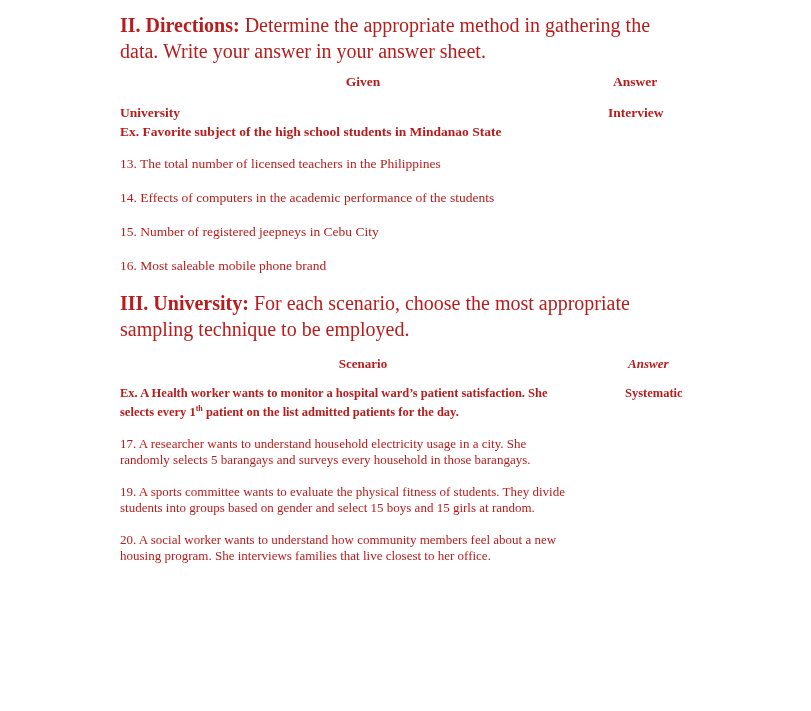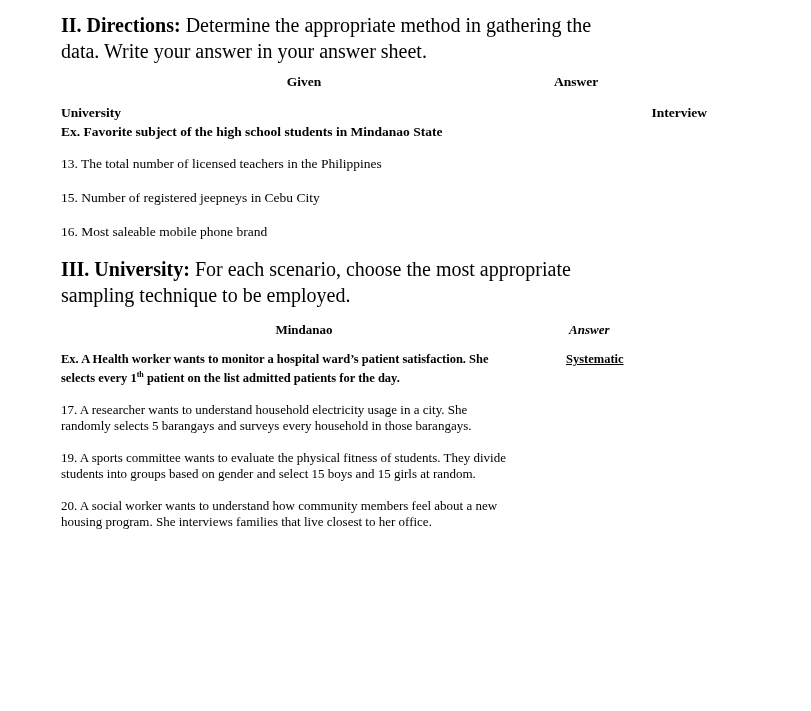--- a/index.html
+++ b/index.html
@@ -8,56 +8,56 @@
     background: #ffffff;
     width: 811px;
     height: 711px;
     overflow: hidden;
   }
   .page {
     position: relative;
     width: 811px;
     height: 711px;
     background: #ffffff;
-    color: #000000;
+    color: #b91c1c;
     font-family: "Liberation Serif", "DejaVu Serif", serif;
     box-sizing: border-box;
-    padding: 12px 0 0 61px;
+    padding: 12px 0 0 120px;
   }
   h2.doc-heading {
     margin: 0;
     font-size: 20px;
     line-height: 26px;
     font-weight: normal;
   }
   h2.doc-heading .hline { white-space: nowrap; }
   h2.doc-heading .bold { font-weight: bold; }
 
   
   .wrow {
     display: grid;
     grid-template-columns: 486px 160px;
   }
   .sec2 { font-size: 13.5px; line-height: 19px; }
   .sec2 .col-head { margin-top: 8px; font-weight: bold; }
   .sec2 .given-head { text-align: center; }
   .sec2 .answer-head { padding-left: 7px; }
   .sec2 .ex-row { margin-top: 12px; font-weight: bold; }
-  .sec2 .answer-val { padding-left: 2px; text-align: right; }
+  .sec2 .answer-val { padding-left: 2px; }
   .sec2 .items { margin-top: 13px; }
   .sec2 .item { margin-bottom: 15px; white-space: nowrap; }
 
   .sec3-heading { margin-top: 52px; }
   .sec3 { font-size: 13px; }
   .sec3 .col-head { margin-top: 13px; font-weight: bold; line-height: 17px; }
   .sec3 .scenario-head { text-align: center; }
   .sec3 .answer-head { padding-left: 22px; font-style: italic; }
   .sec3 .ex-row { margin-top: 12px; font-weight: bold; font-size: 12.5px; line-height: 19px; gap: 17px; }
   .sec3 .ex-row .line { white-space: nowrap; }
-  .sec3 .answer-val { padding-left: 2px; text-decoration: underline; }
+  .sec3 .answer-val { padding-left: 2px; }
   .sec3 .items { margin-top: 14px; }
   .sec3 .item { margin-bottom: 16px; line-height: 16px; }
   .sec3 .item .line { white-space: nowrap; }
 
   sup.ord {
     font-size: 8px;
     vertical-align: 5px;
     line-height: 0;
   }
 </style>
@@ -81,35 +81,36 @@
       <div class="wrow ex-row">
         <div>
           <div>University</div>
           <div>Ex. Favorite subject of the high school students in Mindanao State</div>
         </div>
         <div class="answer-val">Interview</div>
       </div>
 
       <div class="items">
         <div class="item">13. The total number of licensed teachers in the Philippines</div>
+        <div class="item">14. Effects of computers in the academic performance of the students</div>
         <div class="item">15. Number of registered jeepneys in Cebu City</div>
         <div class="item">16. Most saleable mobile phone brand</div>
       </div>
     </div>
   </section>
 
   <section class="sec3-wrap">
     <h2 class="doc-heading sec3-heading">
       <div class="hline"><span class="bold">III. University:</span><span> For each scenario, choose the most appropriate</span></div>
       <div class="hline">sampling technique to be employed.</div>
     </h2>
 
     <div class="sec3">
       <div class="wrow col-head">
-        <div class="scenario-head">Mindanao</div>
+        <div class="scenario-head">Scenario</div>
         <div class="answer-head">Answer</div>
       </div>
 
       <div class="wrow ex-row">
         <div>
           <div class="line">Ex. A Health worker wants to monitor a hospital ward’s patient satisfaction. She</div>
           <div class="line"><span>selects every 1</span><sup class="ord">th</sup><span> patient on the list admitted patients for the day.</span></div>
         </div>
         <div class="answer-val">Systematic</div>
       </div>

